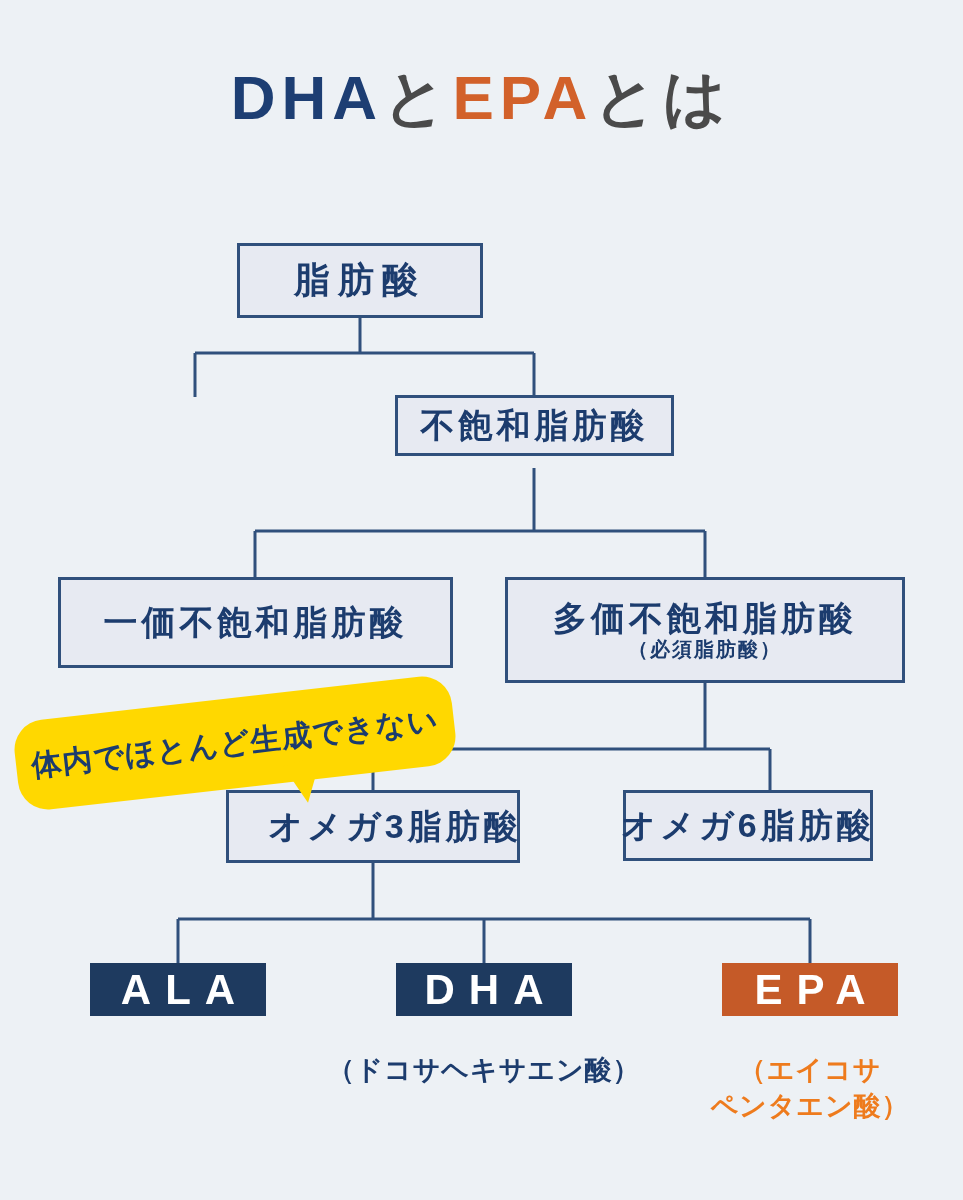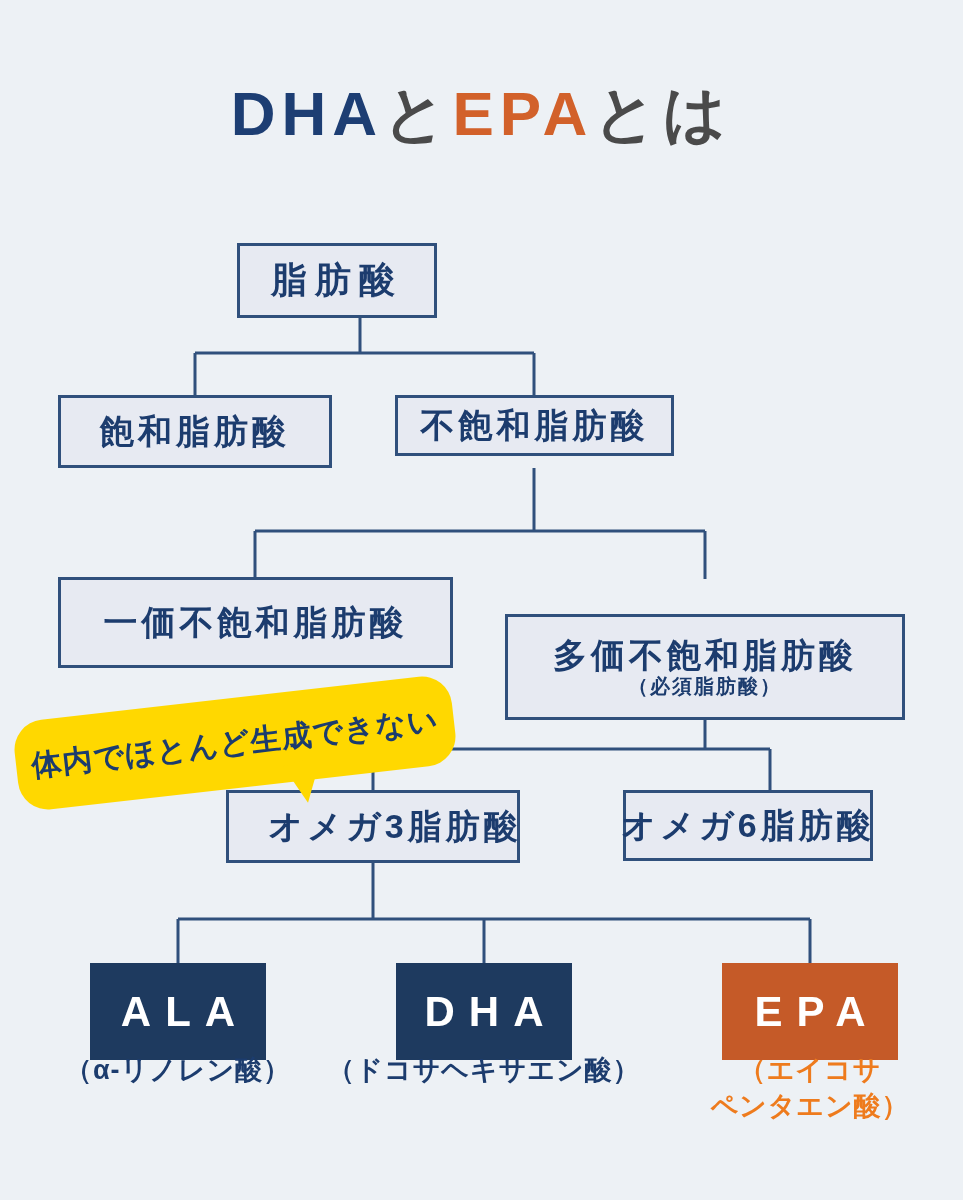--- a/index.html
+++ b/index.html
@@ -5,53 +5,53 @@
   html,body{margin:0;padding:0;background:#edf1f5;}
   .canvas{
     position:relative;
     width:963px;height:1200px;
     margin:0 auto;
     background:#edf1f5;
     font-family:"Liberation Sans","DejaVu Sans",sans-serif;
     overflow:hidden;
   }
   .title{
-    position:absolute;top:72px;left:0;width:100%;
+    position:absolute;top:56px;left:0;width:100%;
     text-align:center;font-size:62px;font-weight:800;letter-spacing:6px;
     white-space:nowrap;
   }
   .title .navy{color:#1d3e73;}
   .title .orange{color:#d2612a;}
   .title .gray{color:#4a4a4a;}
 
   svg.connectors{position:absolute;left:0;top:0;z-index:1;}
 
   .node{
     position:absolute;z-index:2;box-sizing:border-box;
     background:#e7eaf2;border:3px solid #30507c;color:#1c3c6e;
     display:flex;align-items:center;justify-content:center;
     font-weight:bold;font-size:34px;letter-spacing:4px;white-space:nowrap;
   }
-  .node.two-line{flex-direction:column;line-height:1.1;margin-top:37px;}
+  .node.two-line{flex-direction:column;line-height:1.1;}
   .node .subline{font-size:20px;letter-spacing:2px;}
 
-  .node-fatty{left:237px;top:243px;width:200px;height:75px;font-size:36px;letter-spacing:8px;}
+  .node-fatty{left:237px;top:243px;width:246px;height:75px;font-size:36px;letter-spacing:8px;}
   .node-saturated{left:58px;top:395px;width:274px;height:73px;}
   .node-unsaturated{left:395px;top:395px;width:279px;height:61px;}
   .node-mono{left:58px;top:577px;width:395px;height:91px;}
   .node-poly{left:505px;top:577px;width:400px;height:106px;}
   .node-omega3{left:226px;top:790px;width:294px;height:73px;padding-left:44px;}
   .node-omega6{left:623px;top:790px;width:250px;height:71px;}
 
   .leaf{
     position:absolute;z-index:2;box-sizing:border-box;
     display:flex;align-items:center;justify-content:center;
     color:#ffffff;font-weight:bold;font-size:42px;letter-spacing:14px;
     text-indent:14px; 
-    top:963px;width:176px;height:97px;
+    top:963px;width:176px;height:53px;
   }
   .leaf.navy-fill{background:#1e3a5f;}
   .leaf.orange-fill{background:#c55a28;}
   .leaf-ala{left:90px;}
   .leaf-dha{left:396px;}
   .leaf-epa{left:722px;}
 
   .sub-label{
     position:absolute;z-index:2;top:1052px;
     color:#1c3c6e;font-weight:bold;font-size:27px;
@@ -92,23 +92,20 @@
     <path d="M360 318 L360 353 M195 353 L534 353 M195 353 L195 397 M534 353 L534 397
              M534 468 L534 531 M255 531 L705 531 M255 531 L255 579 M705 531 L705 579
              M705 683 L705 749 M373 749 L770 749 M373 749 L373 792 M770 749 L770 792
              M373 863 L373 919 M178 919 L810 919 M178 919 L178 965 M484 919 L484 965 M810 919 L810 965" stroke="#30507c" stroke-width="3" fill="none"></path>
   </svg>
 
   <div class="node node-fatty">
     <span>脂肪酸</span>
   </div>
 
-  <div class="node node-saturated">
-    <span>飽和脂肪酸</span>
-  </div>
 
   <div class="node node-unsaturated">
     <span>不飽和脂肪酸</span>
   </div>
 
   <div class="node node-mono">
     <span>一価不飽和脂肪酸</span>
   </div>
 
   <div class="node node-poly two-line">
@@ -132,20 +129,19 @@
   <div class="leaf navy-fill leaf-ala">
     <span>ALA</span>
   </div>
   <div class="leaf navy-fill leaf-dha">
     <span>DHA</span>
   </div>
   <div class="leaf orange-fill leaf-epa">
     <span>EPA</span>
   </div>
 
-  <div class="sub-label sub-ala">（α-リノレン酸）</div>
   <div class="sub-label sub-dha">（ドコサヘキサエン酸）</div>
   <div class="sub-label sub-epa">
     <div>（エイコサ</div>
     <div>ペンタエン酸）</div>
   </div>
 
 </div>
 
 </body></html>

